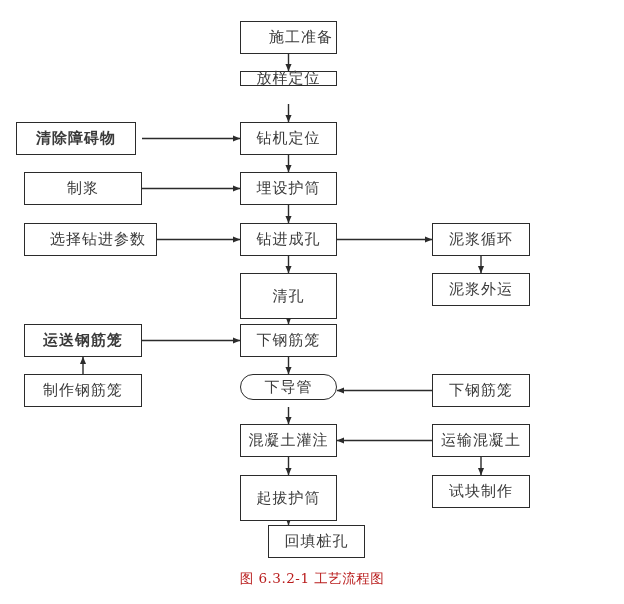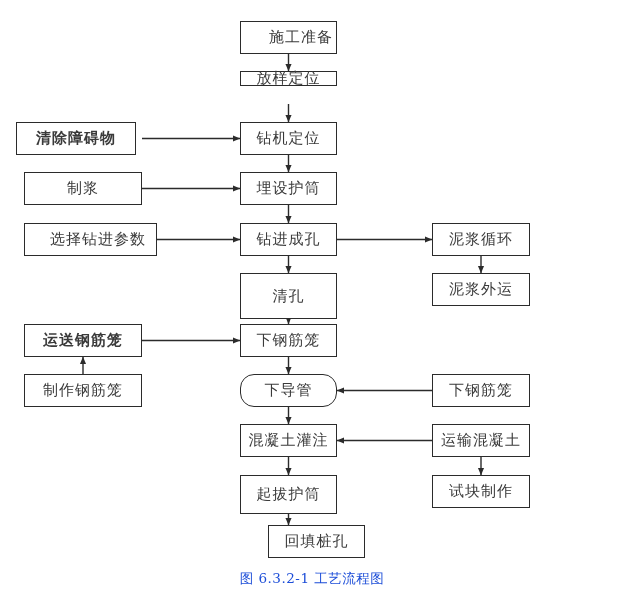--- a/index.html
+++ b/index.html
@@ -40,21 +40,21 @@
     white-space: nowrap;
     font-family: "DejaVu Sans", "Liberation Sans", sans-serif;
     z-index: 2;
   }
   .caption {
     position: absolute;
     left: 0;
     top: 570px;
     width: 624px;
     text-align: center;
-    color: #1d4ed8;
+    color: #b91c1c;
     font-size: 13.5px;
     letter-spacing: 0.5px;
     font-family: "DejaVu Serif", "Liberation Serif", serif;
     z-index: 2;
   }
 </style>
 </head>
 <body>
 
 <div id="canvas">
@@ -88,23 +88,23 @@
     </svg>
 
   <div id="node-layer">
       <div class="node" style="left: 240px; top: 21px; width: 97px; height: 33px; padding-left: 25px;">施工准备</div>
       <div class="node" style="left: 240px; top: 71px; width: 97px; height: 15px;">放样定位</div>
       <div class="node" style="left: 240px; top: 122px; width: 97px; height: 33px;">钻机定位</div>
       <div class="node" style="left: 240px; top: 172px; width: 97px; height: 33px;">埋设护筒</div>
       <div class="node" style="left: 240px; top: 223px; width: 97px; height: 33px; text-align: center;">钻进成孔</div>
       <div class="node" style="left: 240px; top: 273px; width: 97px; height: 46px;">清孔</div>
       <div class="node" style="left: 240px; top: 324px; width: 97px; height: 33px;">下钢筋笼</div>
-      <div class="node" style="left: 240px; top: 374px; width: 97px; height: 33px; border-radius: 14px;">下导管</div>
+      <div class="node" style="left: 240px; top: 374px; width: 97px; height: 26px; border-radius: 14px;">下导管</div>
       <div class="node" style="left: 240px; top: 424px; width: 97px; height: 33px;">混凝土灌注</div>
-      <div class="node" style="left: 240px; top: 475px; width: 97px; height: 39px;">起拔护筒</div>
+      <div class="node" style="left: 240px; top: 475px; width: 97px; height: 46px;">起拔护筒</div>
       <div class="node" style="left: 240px; top: 525px; width: 97px; height: 33px; margin-left: 28px;">回填桩孔</div>
       <div class="node" style="left: 16px; top: 122px; width: 120px; height: 33px; font-weight: bold;">清除障碍物</div>
       <div class="node" style="left: 24px; top: 172px; width: 118px; height: 33px;">制浆</div>
       <div class="node" style="left: 24px; top: 223px; width: 133px; height: 33px; padding-left: 15px;">选择钻进参数</div>
       <div class="node" style="left: 24px; top: 324px; width: 118px; height: 33px; font-weight: bold;">运送钢筋笼</div>
       <div class="node" style="left: 24px; top: 374px; width: 118px; height: 33px;">制作钢筋笼</div>
       <div class="node" style="left: 432px; top: 223px; width: 98px; height: 33px;">泥浆循环</div>
       <div class="node" style="left: 432px; top: 273px; width: 98px; height: 33px;">泥浆外运</div>
       <div class="node" style="left: 432px; top: 374px; width: 98px; height: 33px;">下钢筋笼</div>
       <div class="node" style="left: 432px; top: 424px; width: 98px; height: 33px;">运输混凝土</div>

